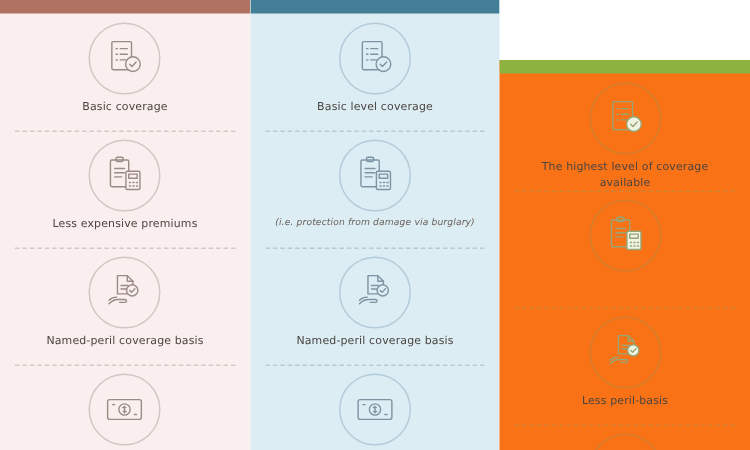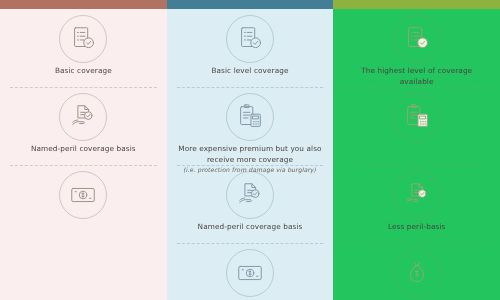--- a/index.html
+++ b/index.html
@@ -74,20 +74,35 @@
             <path d="M13 9h5M13 13h5M13 17h4"></path>
             <circle cx="22" cy="20" r="5.2" fill="#FAEFEE"></circle>
             <path d="M19.7 20.1l1.6 1.6 3-3.2"></path>
           </svg>
         </div>
         <div class="caption">
           <span>Basic coverage</span>
         </div>
       </div>
 
+      <div class="row" style="height:78px">
+        <div class="icon-circle">
+          <svg viewBox="0 0 32 32" fill="none" stroke="#9a8b84" stroke-width="1" stroke-linecap="round" stroke-linejoin="round">
+            <rect x="6" y="5" width="13" height="19" rx="1"></rect>
+            <rect x="10" y="3" width="5" height="3" rx="0.8"></rect>
+            <path d="M9 11h7M9 14h7M9 17h5"></path>
+            <rect x="17" y="13" width="10" height="13" rx="1" fill="#FAEFEE"></rect>
+            <rect x="19" y="15" width="6" height="3"></rect>
+            <path d="M19.5 21h0.8M22 21h0.8M24.5 21h0.8M19.5 23.5h0.8M22 23.5h0.8M24.5 23.5h0.8"></path>
+          </svg>
+        </div>
+        <div class="caption">
+          <span>Less expensive premiums</span>
+        </div>
+      </div>
 
       <div class="row" style="height:78px">
         <div class="icon-circle">
           <svg viewBox="0 0 32 32" fill="none" stroke="#9a8b84" stroke-width="1" stroke-linecap="round" stroke-linejoin="round">
             <path d="M11 4h7l4 4v9h-11z"></path>
             <path d="M18 4v4h4"></path>
             <path d="M13.5 11h5M13.5 13.5h5"></path>
             <circle cx="21.5" cy="14.5" r="4" fill="#FAEFEE"></circle>
             <path d="M19.7 14.6l1.3 1.3 2.4-2.6"></path>
             <path d="M5 24c2-2 4-3 6.5-3h5c1.2 0 1.2 2 0 2h-4"></path>
@@ -138,21 +153,20 @@
           <svg viewBox="0 0 32 32" fill="none" stroke="#7d94a2" stroke-width="1" stroke-linecap="round" stroke-linejoin="round">
             <rect x="6" y="5" width="13" height="19" rx="1"></rect>
             <rect x="10" y="3" width="5" height="3" rx="0.8"></rect>
             <path d="M9 11h7M9 14h7M9 17h5"></path>
             <rect x="17" y="13" width="10" height="13" rx="1" fill="#DCEDF4"></rect>
             <rect x="19" y="15" width="6" height="3"></rect>
             <path d="M19.5 21h0.8M22 21h0.8M24.5 21h0.8M19.5 23.5h0.8M22 23.5h0.8M24.5 23.5h0.8"></path>
           </svg>
         </div>
         <div class="caption">
-          <span>More expensive premium but you also receive more coverage</span>
           <span class="note">(i.e. protection from damage via burglary)</span>
         </div>
       </div>
 
       <div class="row" style="height:78px">
         <div class="icon-circle">
           <svg viewBox="0 0 32 32" fill="none" stroke="#7d94a2" stroke-width="1" stroke-linecap="round" stroke-linejoin="round">
             <path d="M11 4h7l4 4v9h-11z"></path>
             <path d="M18 4v4h4"></path>
             <path d="M13.5 11h5M13.5 13.5h5"></path>
@@ -175,21 +189,21 @@
             <path d="M16 13.6v4.8M14.8 14.6h2.1M15.1 17.4h2.1"></path>
             <path d="M7.5 12.5h1.5M23 19.5h1.5"></path>
           </svg>
         </div>
 
       </div>
 
     </div>
   </div>
 
-  <div class="column col-right" style="background-color: #22c55e;">
+  <div class="column col-right" style="background-color: #f97316; margin-top: 40px;">
     <div class="col-header" style="background-color: rgb(141, 178, 63);"></div>
     <div class="col-body">
 
       <div class="row" style="height:78px">
         <div class="icon-circle">
           <svg viewBox="0 0 32 32" fill="none" stroke="#97a577" stroke-width="1" stroke-linecap="round" stroke-linejoin="round">
             <rect x="7" y="4" width="14" height="20" rx="1"></rect>
             <path d="M10 9h1M10 13h1M10 17h1"></path>
             <path d="M13 9h5M13 13h5M13 17h4"></path>
             <circle cx="22" cy="20" r="5.2" fill="#EEF3E2"></circle>

